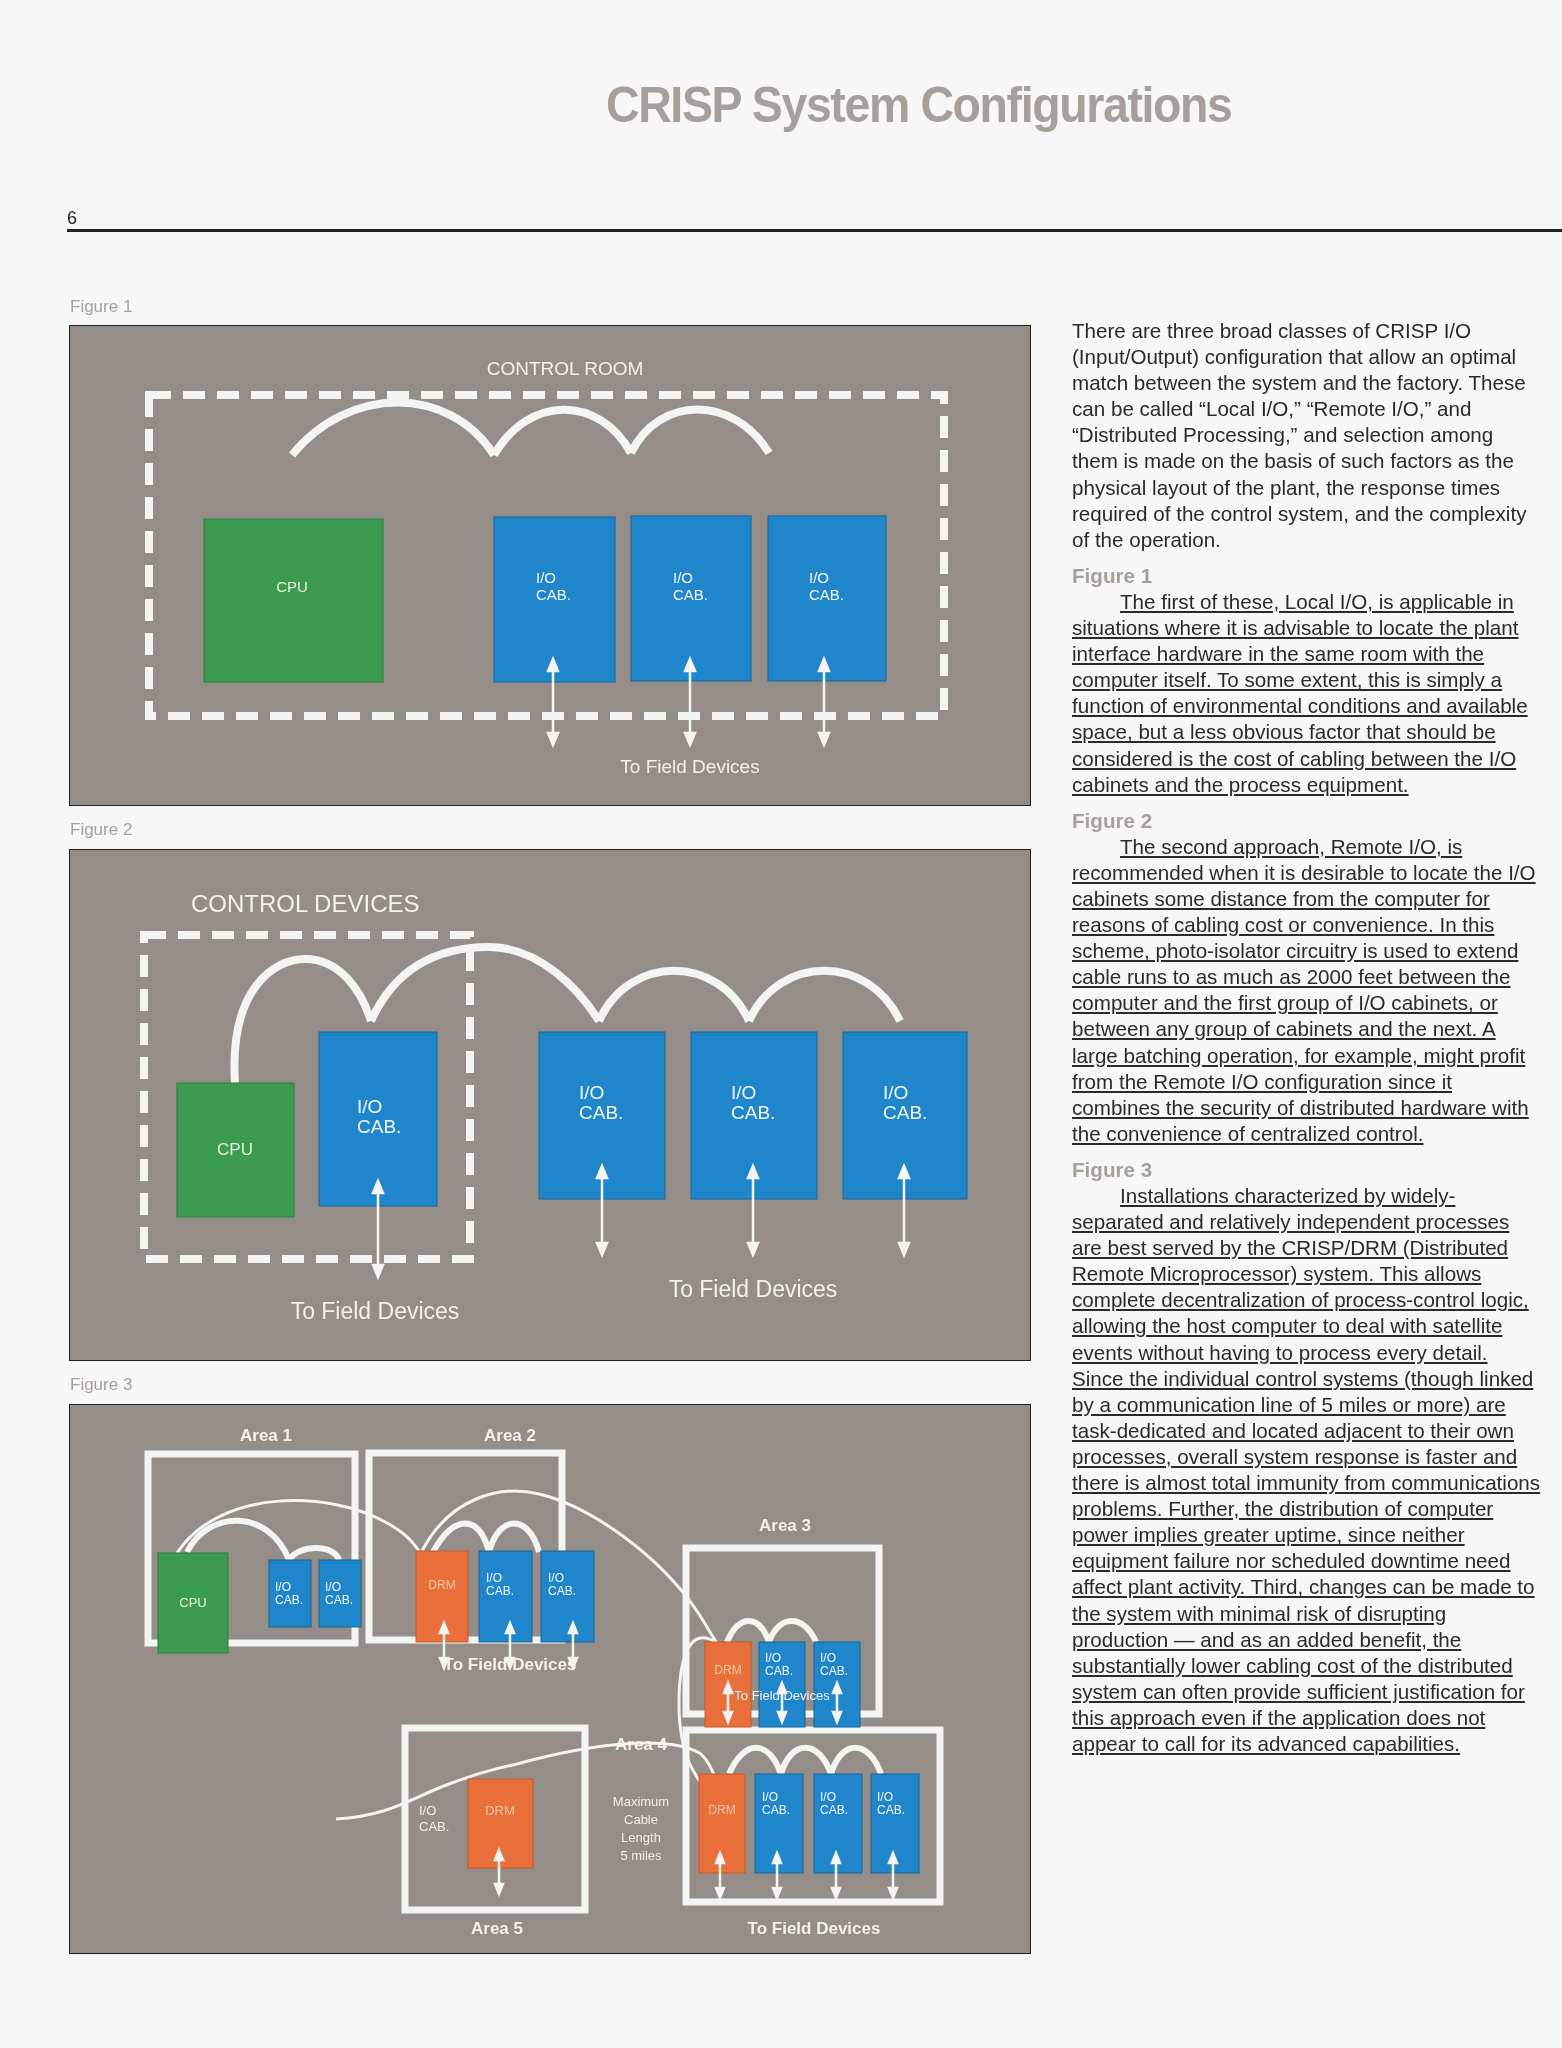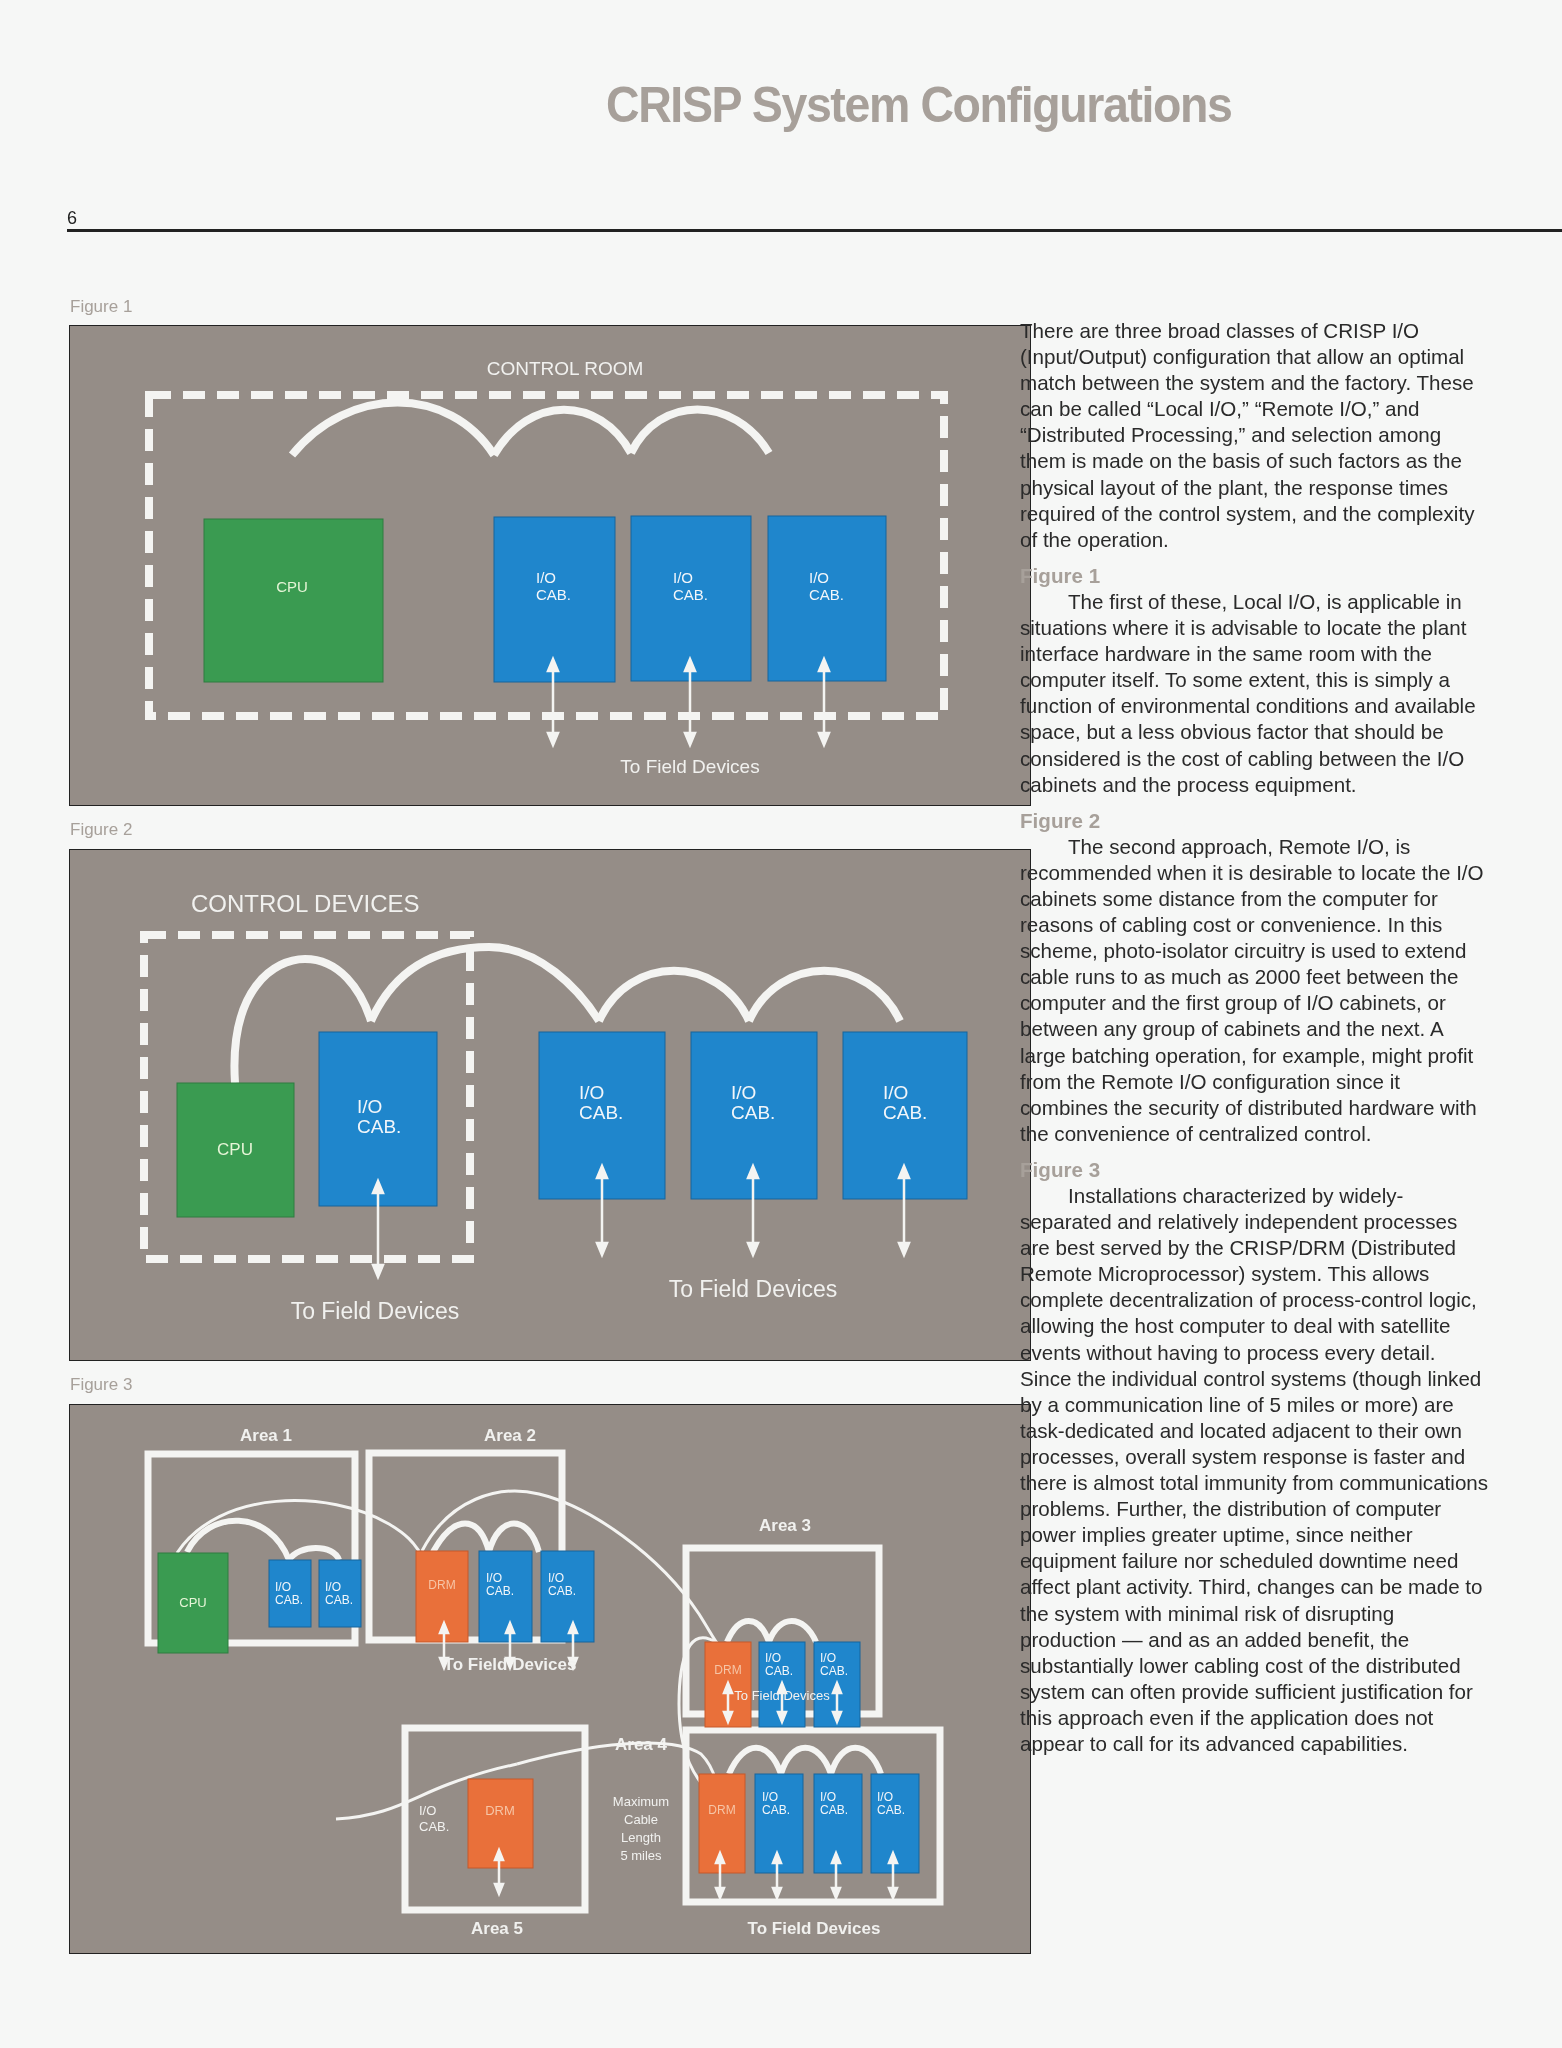--- a/index.html
+++ b/index.html
@@ -2,24 +2,24 @@
 <html><head>
 <meta charset="utf-8">
 <style>
   html,body{margin:0;padding:0;}
   body{width:1562px;height:2048px;background:#f6f7f6;position:relative;overflow:hidden;font-family:"Liberation Sans",sans-serif;}
   .title{position:absolute;left:606px;top:76px;font-size:50px;font-weight:bold;color:#a7a09a;letter-spacing:-1.5px;transform:scaleX(0.93);transform-origin:left top;white-space:nowrap;}
   .page-num{position:absolute;left:67px;top:208px;font-size:18px;color:#222;}
   .rule{position:absolute;left:67px;top:229px;width:1495px;height:3px;background:#222;}
   .fig-label{position:absolute;font-size:17px;color:#a7a09a;}
   .fig-svg{position:absolute;}
-  .text-col{position:absolute;left:1020px;top:318px;width:470px;font-size:20.6px;line-height:26.1px;color:#2a2a2a;}
+  .text-col{position:absolute;left:1072px;top:318px;width:470px;font-size:20.6px;line-height:26.1px;color:#2a2a2a;}
   .text-col p{margin:0;}
   .text-col .fig-head{color:#a7a09a;font-weight:bold;font-size:20.6px;}
-  .text-col .indent{text-indent:48px;}
+  .text-col .indent{text-indent:48px;text-decoration:underline;}
   svg text{font-family:"Liberation Sans",sans-serif;}
 </style>
 </head>
 <body>
 
 <div class="title">CRISP System Configurations</div>
 <div class="page-num">6</div>
 <div class="rule"></div>
 
 <div class="fig-label" style="left:70px;top:297px;">Figure 1</div>

